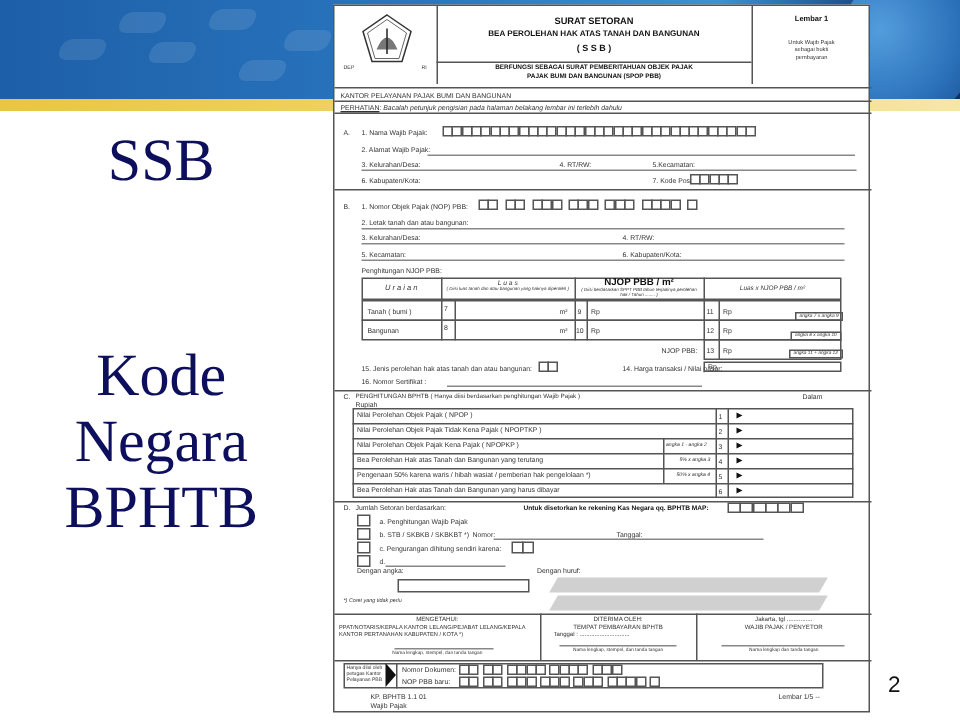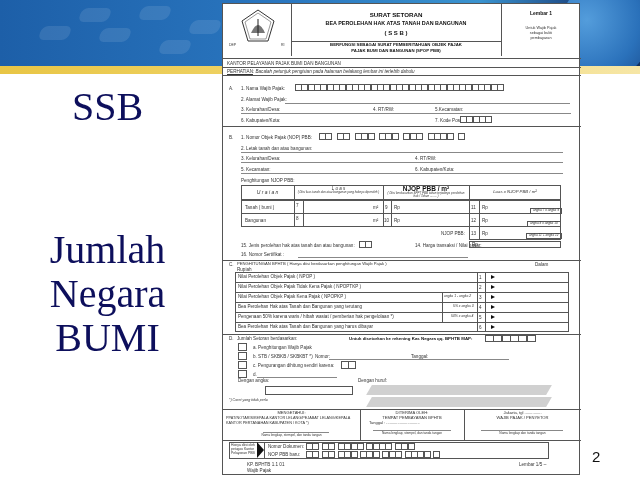--- a/index.html
+++ b/index.html
@@ -48,23 +48,23 @@
   <div class="tile" style="left:40px;top:26px;"></div>
   <div class="tile" style="left:100px;top:28px;"></div>
   <div class="tile" style="left:160px;top:40px;"></div>
   <div class="tile" style="left:190px;top:20px;"></div>
   <div class="globe"></div>
 </div>
 <div class="stripe"></div>
 
 <div class="slide-title t-ssb">SSB</div>
 <div class="slide-title t-long">
-  <div>Jumlah</div>
+  <div>Kode</div>
   <div>Negara</div>
-  <div>BUMI</div>
+  <div>BPHTB</div>
 </div>
 <div class="page-num">2</div>
 
 <div class="form">
 
   <svg class="emblem" viewBox="0 0 34 34">
     <polygon points="17,1 33,12 27,32 7,32 1,12" fill="none" stroke="#333" stroke-width="1"></polygon>
     <polygon points="17,4 30,13 25,30 9,30 4,13" fill="none" stroke="#555" stroke-width="0.6"></polygon>
     <path d="M10 24 Q17 8 24 24 Z" fill="#777"></path>
     <line x1="17" y1="10" x2="17" y2="27" stroke="#222" stroke-width="1"></line>

